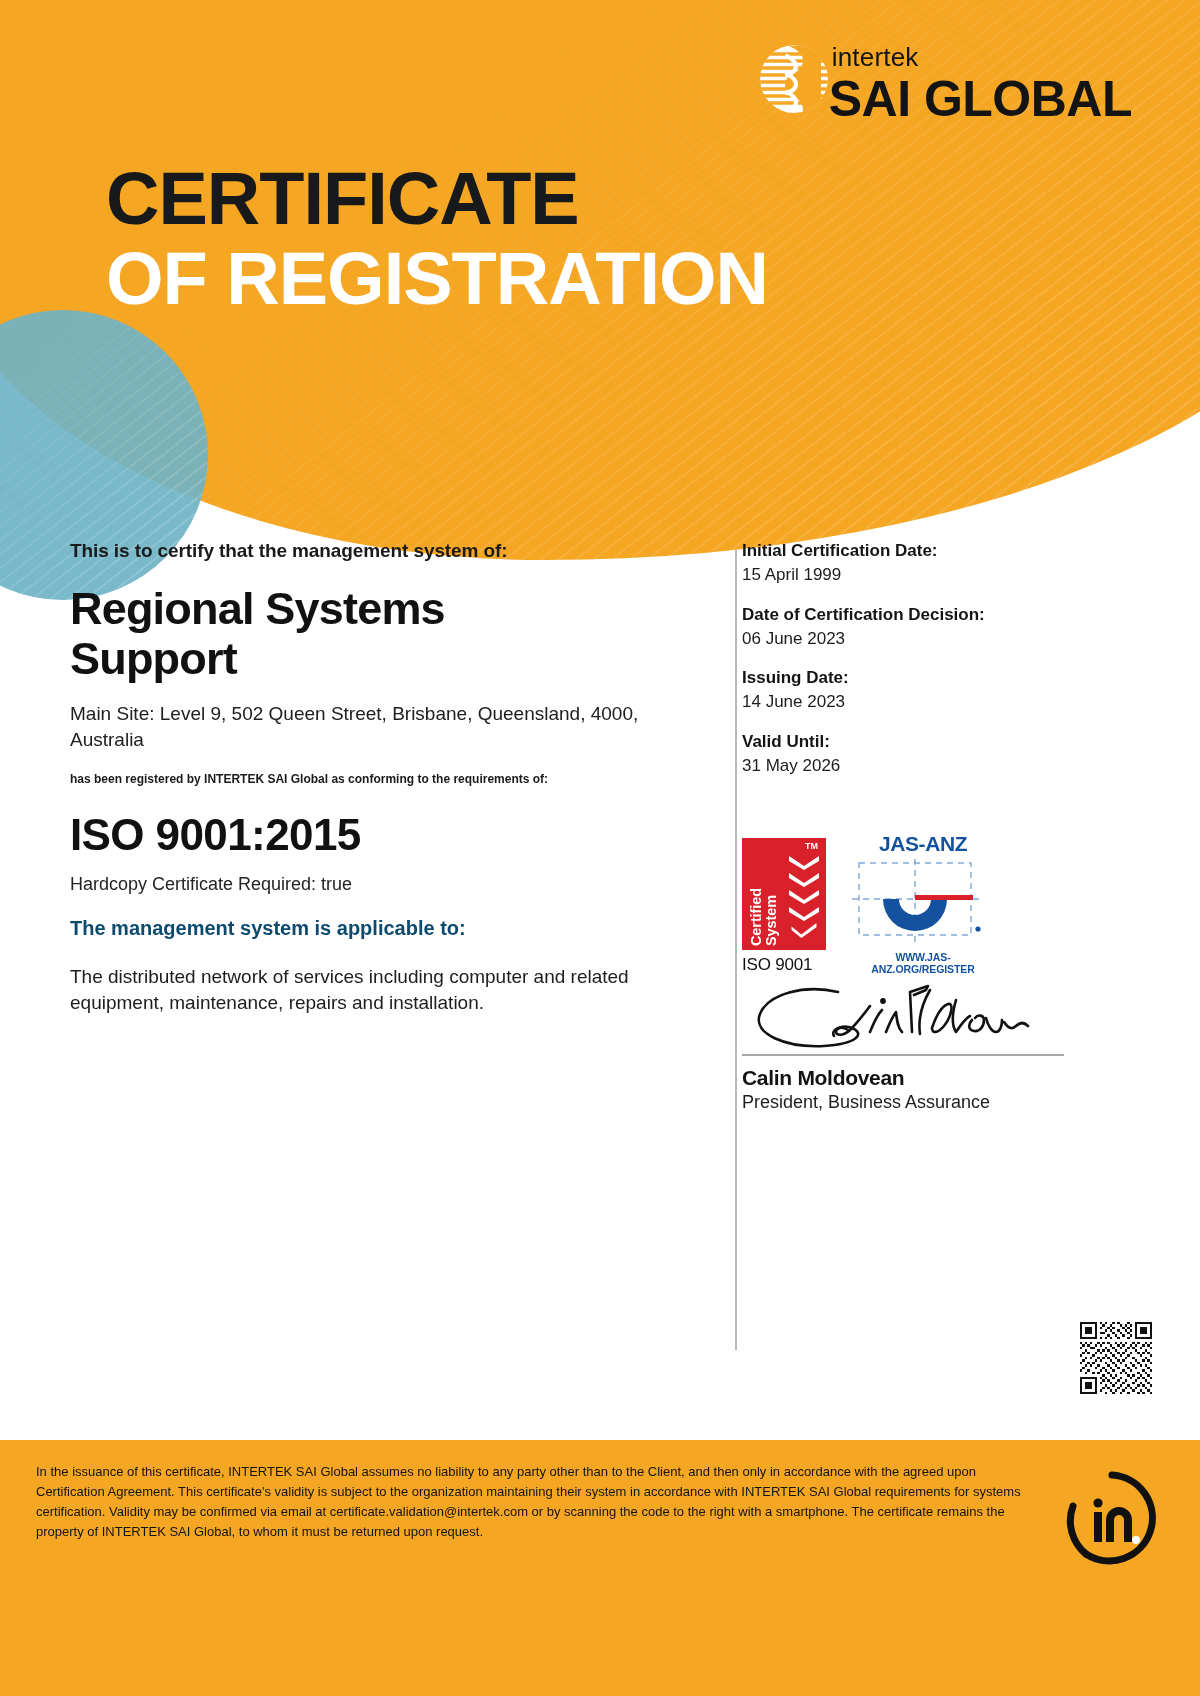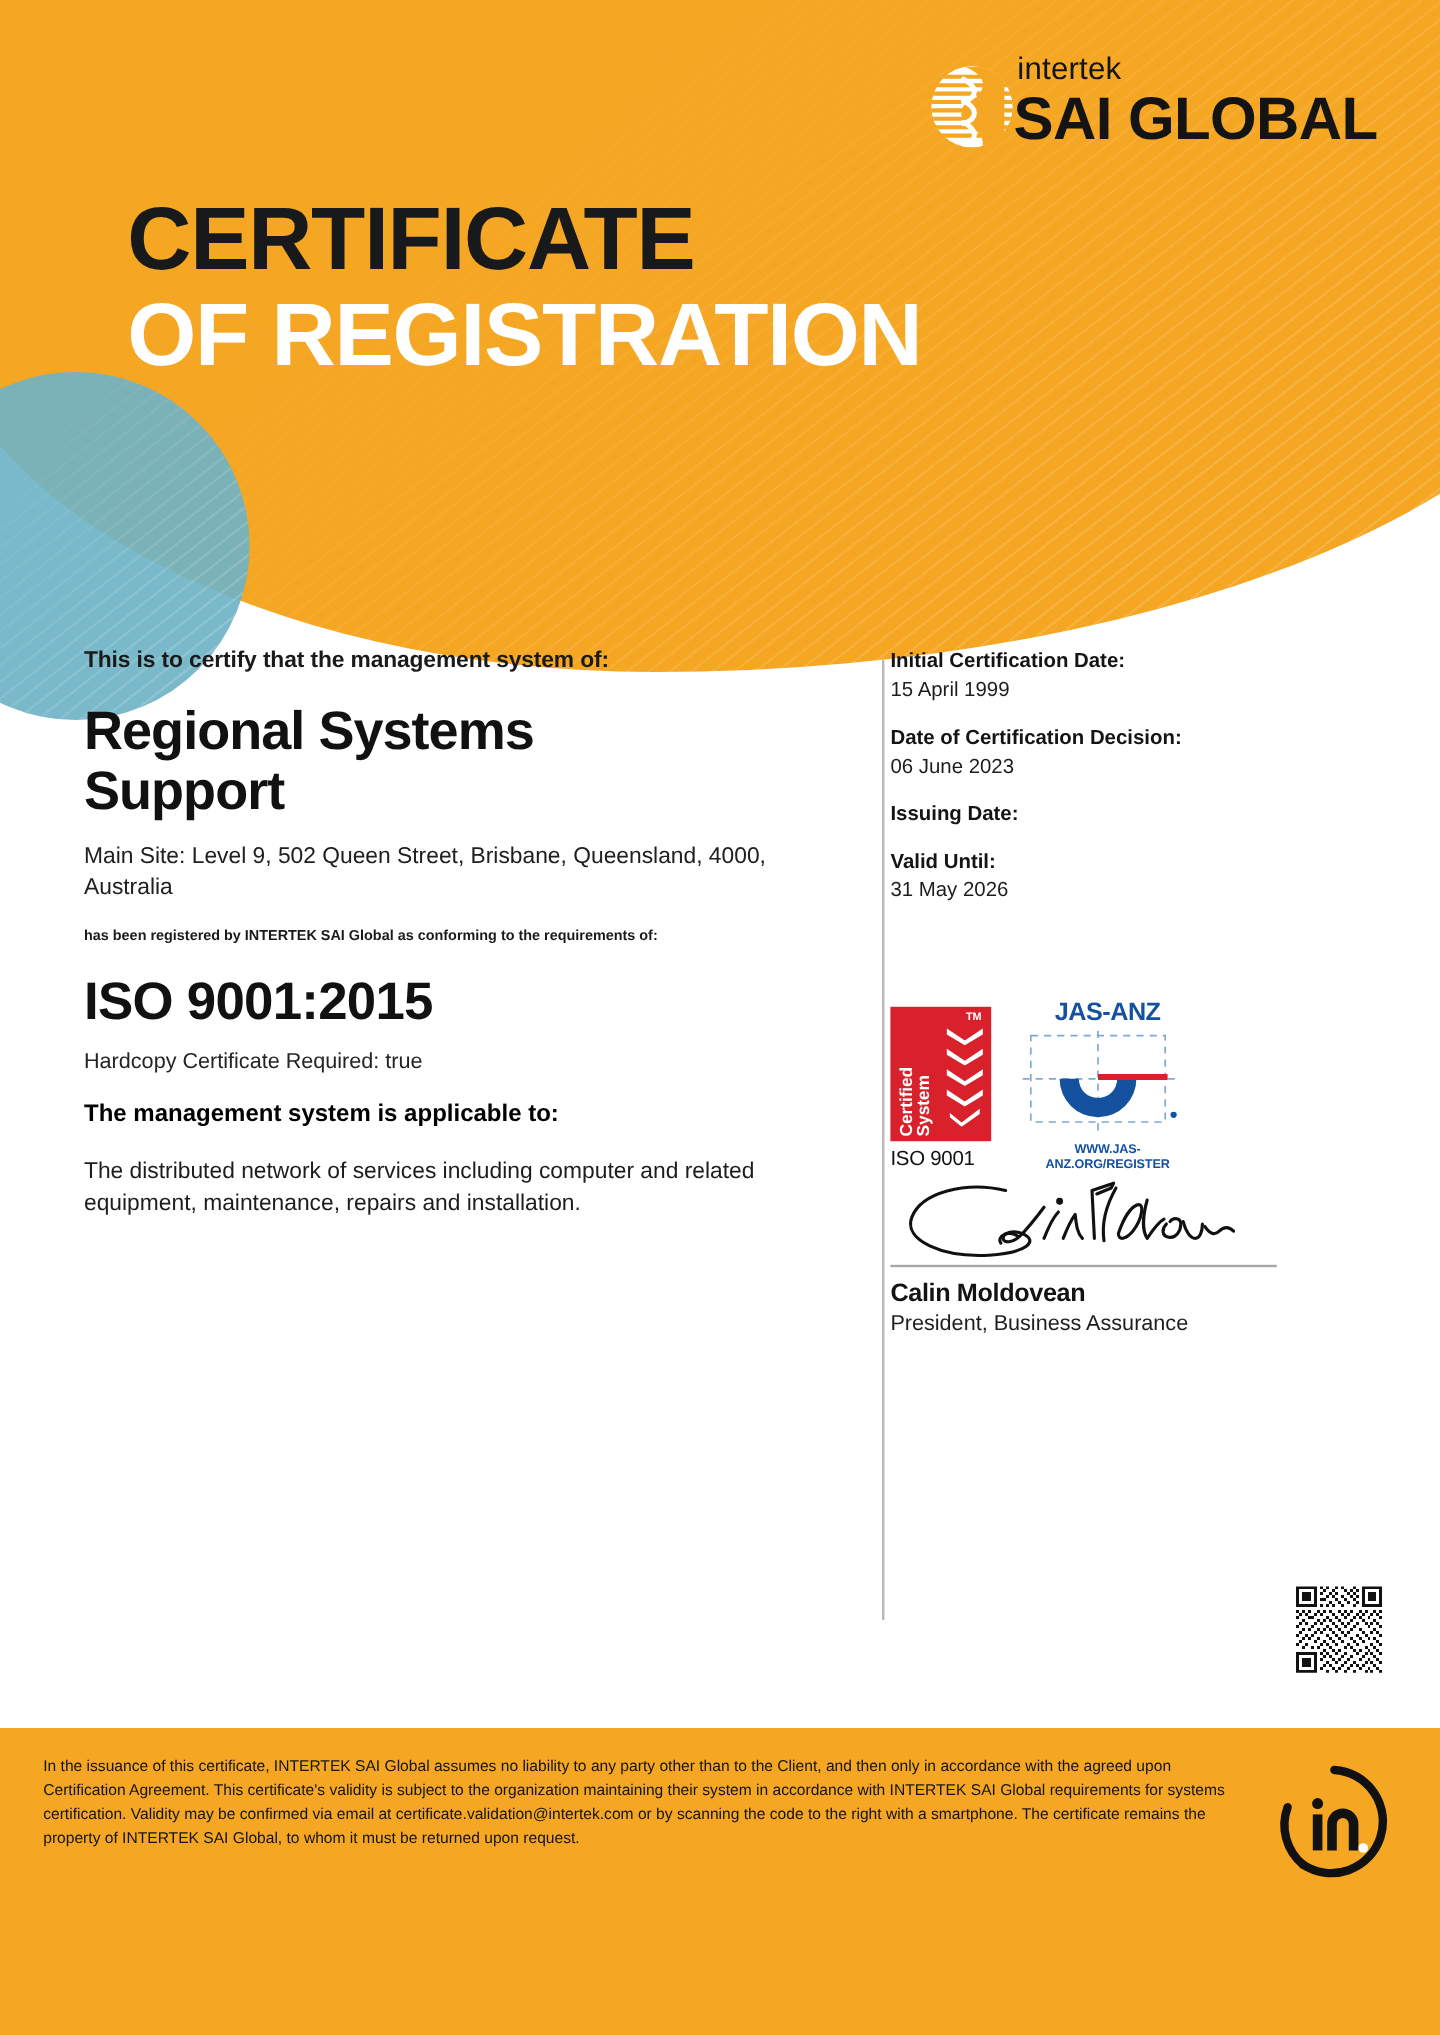--- a/index.html
+++ b/index.html
@@ -51,22 +51,22 @@
        rgba(255,255,255,0) 9px,
        rgba(255,255,255,0.18) 9px,
        rgba(255,255,255,0.18) 11px);
     -webkit-mask-image:linear-gradient(-50deg, rgba(0,0,0,1) 10%, rgba(0,0,0,0) 75%);
     mask-image:linear-gradient(-50deg, rgba(0,0,0,1) 10%, rgba(0,0,0,0) 75%);
     z-index:3;
   }
 
   
   .brand{
-    position:absolute; right:52px; top:44px;
-    display:flex; align-items:flex-end; z-index:6;
+    position:absolute; right:68px; top:44px;
+    display:flex; align-items:flex-start; z-index:6;
   }
   .brand-globe{ width:70px; height:70px; flex:0 0 auto; }
   .brand-text{ display:flex; flex-direction:column; line-height:1; }
   .brand-top{
     font-size:26px; font-weight:400; color:#141414;
     letter-spacing:.2px; margin-bottom:4px; margin-left:3px;
   }
   .brand-bottom{
     font-size:50px; font-weight:700; color:#141414;
     letter-spacing:-0.5px;
@@ -117,21 +117,21 @@
     line-height:1.38; margin-bottom:22px;
   }
   .standard{
     font-size:44px; font-weight:700; color:#111;
     letter-spacing:-0.6px; margin-bottom:14px;
   }
   .hardcopy{
     font-size:18px; font-weight:400; color:#242424; margin-bottom:22px;
   }
   .applicable-head{
-    font-size:20px; font-weight:700; color:#000000; margin-bottom:24px;
+    font-size:20px; font-weight:700; color:#0c4a6e; margin-bottom:24px;
   }
   .scope{
     font-size:19px; font-weight:400; color:#1d1d1d; line-height:1.38;
   }
 
   
   .detail{ margin-bottom:17px; }
   .detail-label{
     font-size:17px; font-weight:700; color:#141414; line-height:1.35;
   }
@@ -276,20 +276,21 @@
     <div class="detail">
       <div class="detail-label">Initial Certification Date:</div>
       <div class="detail-value">15 April 1999</div>
     </div>
     <div class="detail">
       <div class="detail-label">Date of Certification Decision:</div>
       <div class="detail-value">06 June 2023</div>
     </div>
     <div class="detail">
       <div class="detail-label">Issuing Date:</div>
+      <div class="detail-value">14 June 2023</div>
     </div>
     <div class="detail">
       <div class="detail-label">Valid Until:</div>
       <div class="detail-value">31 May 2026</div>
     </div>
 
     <div class="logos">
 
       <div class="iso-mark">
         <div class="iso-badge">

